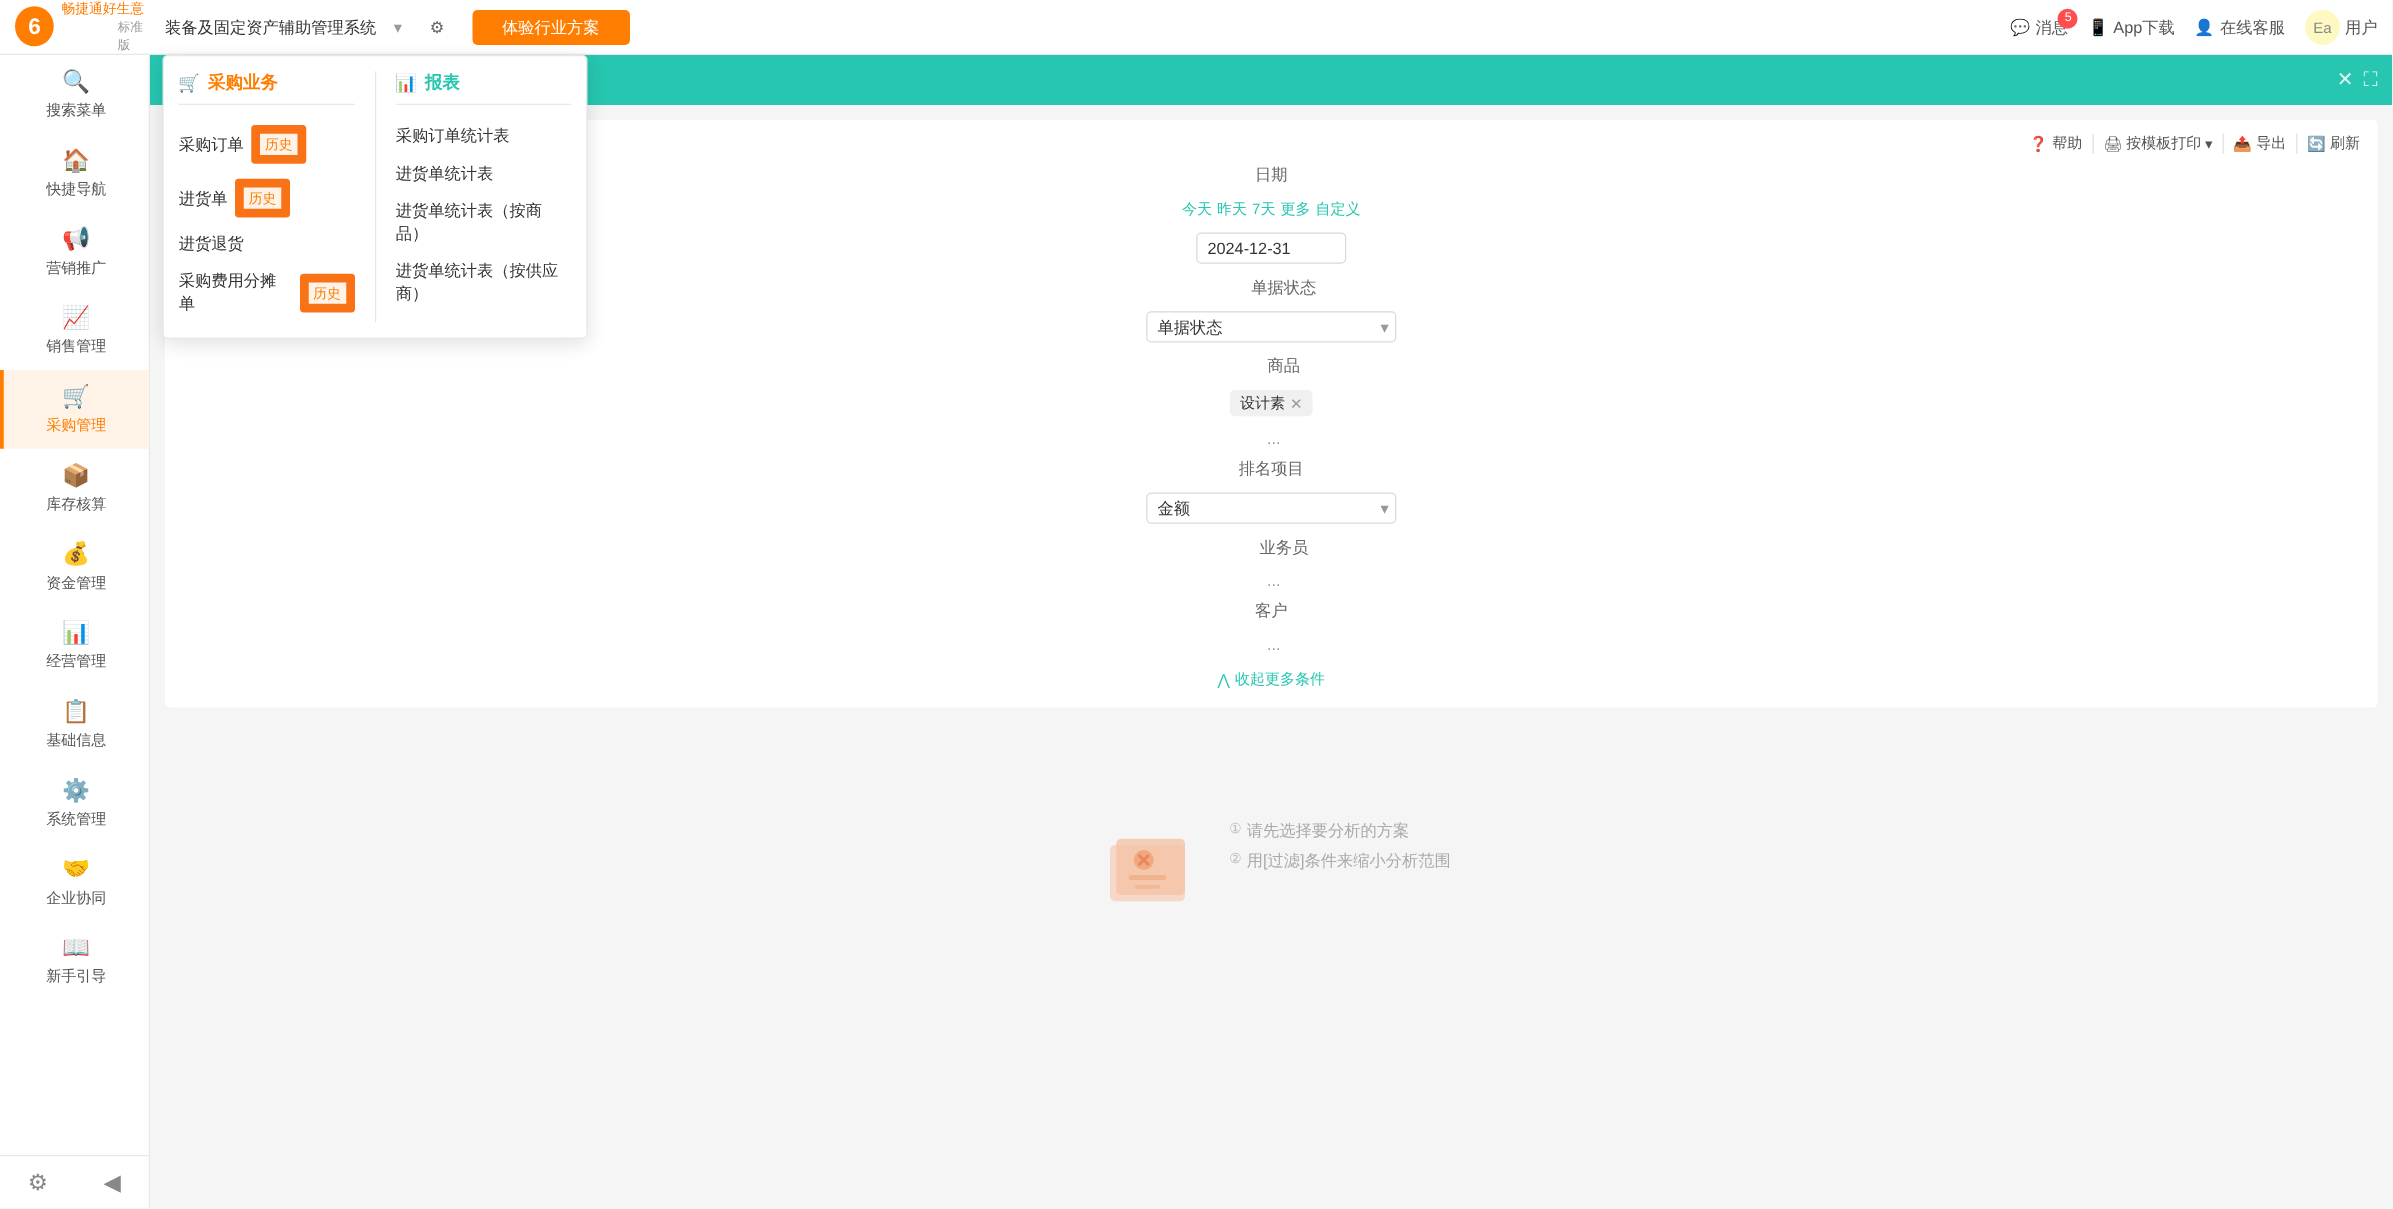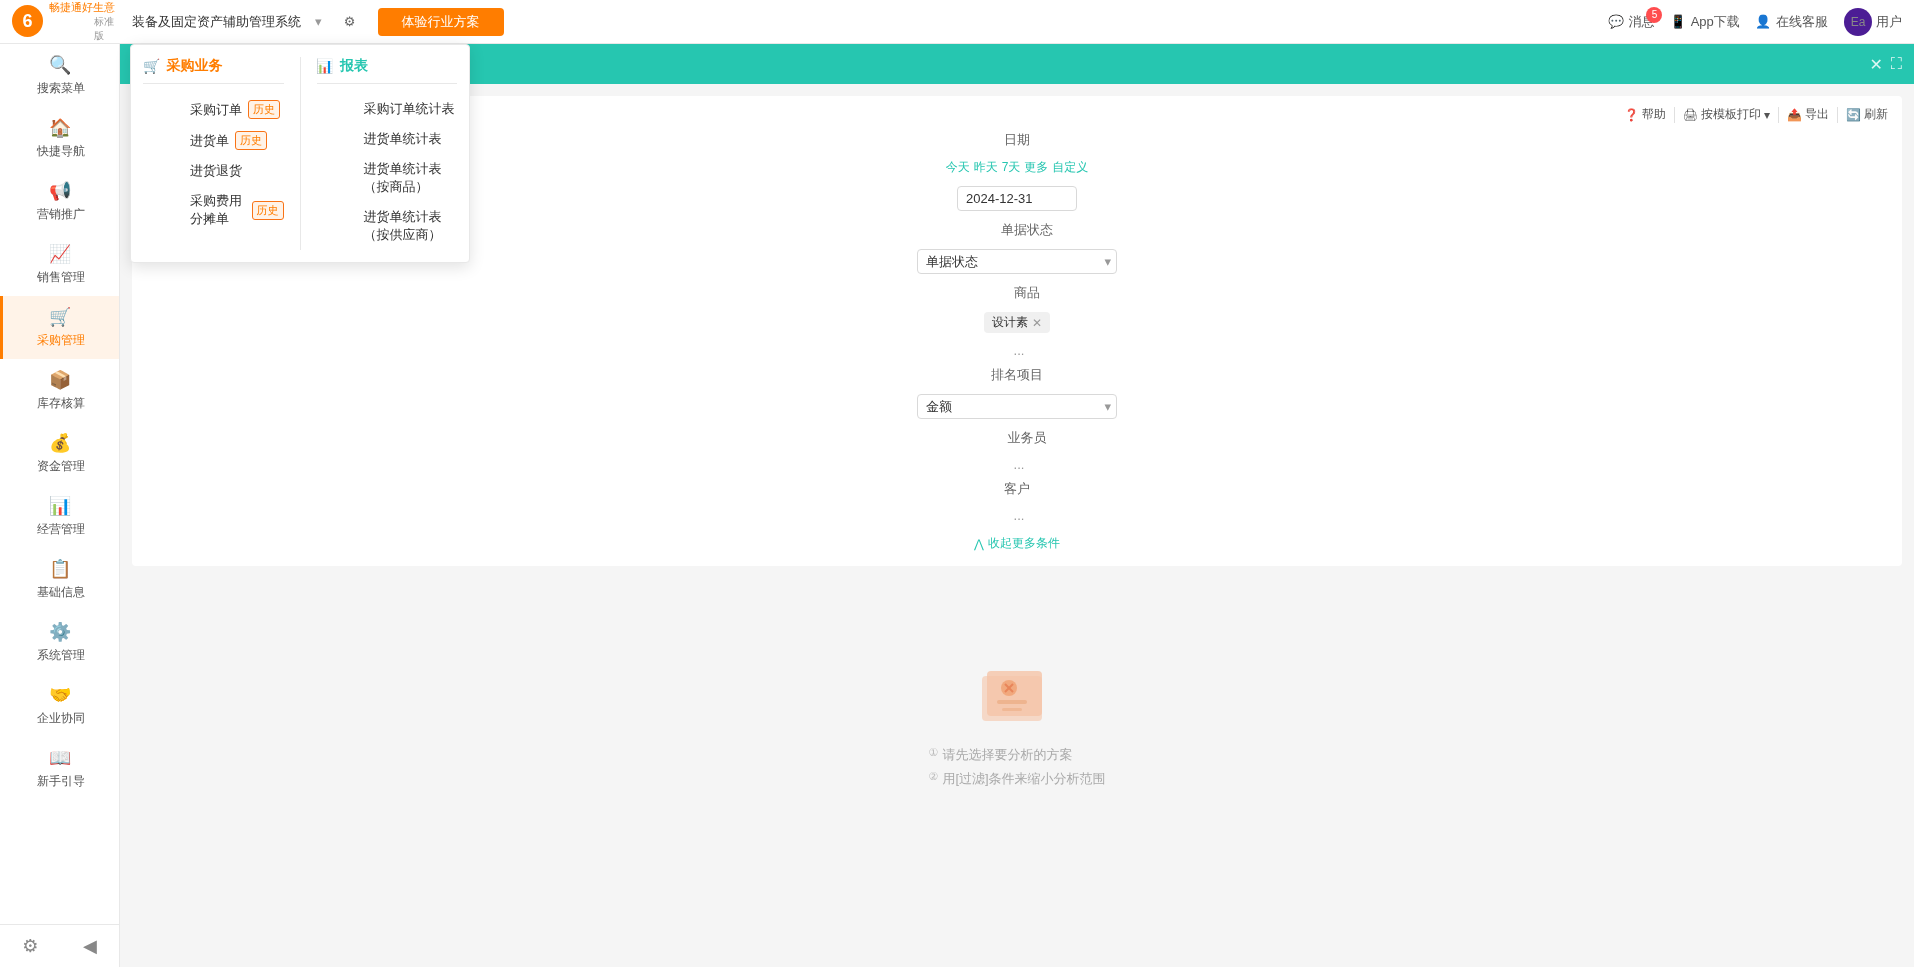--- a/index.html
+++ b/index.html
@@ -11,21 +11,21 @@
     .logo-icon { width: 32px; height: 32px; background: #ff7d00; border-radius: 50%; display: flex; align-items: center; justify-content: center; color: white; font-size: 18px; font-weight: bold; }
     .logo-text { font-size: 11px; color: #ff7d00; line-height: 1.3; }
     .logo-sub { font-size: 10px; color: #999; margin-left: 45px; }
     .system-title { font-size: 13px; color: #333; flex: 0 0 auto; }
     .system-title-arrow { color: #999; margin: 0 4px; }
     .settings-icon { width: 28px; height: 28px; display: flex; align-items: center; justify-content: center; color: #666; cursor: pointer; }
     .industry-btn { background: #ff7d00; color: white; border: none; border-radius: 4px; padding: 5px 24px; font-size: 13px; cursor: pointer; margin-left: 4px; }
     .topbar-right { margin-left: auto; display: flex; align-items: center; gap: 16px; color: #555; font-size: 13px; }
     .topbar-right-item { display: flex; align-items: center; gap: 4px; cursor: pointer; position: relative; }
     .badge { background: #ff4d4f; color: white; border-radius: 10px; font-size: 10px; padding: 0 5px; min-width: 16px; height: 16px; display: flex; align-items: center; justify-content: center; position: absolute; top: -6px; right: -8px; }
-    .avatar { width: 28px; height: 28px; background: #4c1d95; border-radius: 50%; display: flex; align-items: center; justify-content: center; color: #888; font-size: 12px; }
+    .avatar { width: 28px; height: 28px; background: #fef9c3; border-radius: 50%; display: flex; align-items: center; justify-content: center; color: #888; font-size: 12px; }
 
     
     .main-layout { display: flex; flex: 1; overflow: hidden; }
 
     
     .sidebar { width: 120px; background: #fff; border-right: 1px solid #e8e8e8; display: flex; flex-direction: column; flex-shrink: 0; }
     .sidebar-item { display: flex; flex-direction: column; align-items: center; padding: 10px 0; cursor: pointer; color: #555; font-size: 12px; gap: 4px; border-left: 3px solid transparent; }
     .sidebar-item.active { background: #fff3e8; color: #ff7d00; border-left: 3px solid #ff7d00; }
     .sidebar-icon { font-size: 18px; }
     .sidebar-bottom { margin-top: auto; padding: 10px 0; display: flex; justify-content: space-around; border-top: 1px solid #e8e8e8; }
@@ -57,36 +57,36 @@
     .select-wrapper { position: relative; display: inline-flex; align-items: center; }
     .select-wrapper::after { content: '▾'; position: absolute; right: 6px; color: #999; pointer-events: none; }
     .filter-dots { color: #999; cursor: pointer; margin-left: 4px; }
     .filter-collapse { display: flex; align-items: center; justify-content: center; color: #26c6b0; font-size: 12px; cursor: pointer; gap: 4px; padding: 4px 0; }
     .btn-query { background: #ff7d00; color: white; border: none; border-radius: 4px; padding: 6px 20px; font-size: 13px; cursor: pointer; }
     .btn-setting { background: #fff; color: #555; border: 1px solid #d9d9d9; border-radius: 4px; padding: 6px 16px; font-size: 13px; cursor: pointer; }
     .toolbar-btn { background: none; border: none; color: #555; font-size: 12px; cursor: pointer; display: flex; align-items: center; gap: 3px; }
     .toolbar-divider { width: 1px; height: 16px; background: #e0e0e0; }
     
     
-    .empty-state { display: flex; flex-direction: column; align-items: center; justify-content: center; padding: 80px 0; color: #999; font-size: 13px; gap: 10px; }
+    .empty-state { display: flex; flex-direction: row; justify-content: center; padding: 80px 0; color: #999; font-size: 13px; gap: 10px; }
     .empty-icon { width: 100px; height: 80px; position: relative; }
     .empty-text-list { list-style: none; text-align: left; }
     .empty-text-list li { margin-bottom: 6px; padding-left: 14px; position: relative; color: #aaa; font-size: 13px; }
     .empty-text-list li::before { content: '②'; position: absolute; left: 0; color: #bbb; font-size: 11px; }
     .empty-text-list li:first-child::before { content: '①'; }
 
     
     .dropdown-menu { position: absolute; top: 44px; left: 130px; background: #fff; border: 1px solid #e8e8e8; border-radius: 4px; box-shadow: 0 4px 16px rgba(0,0,0,0.12); z-index: 100; width: 340px; padding: 12px 0; }
     .dropdown-cols { display: flex; }
     .dropdown-col { flex: 1; padding: 0 12px; }
     .dropdown-col-header { display: flex; align-items: center; gap: 6px; font-size: 14px; font-weight: 600; color: #ff7d00; margin-bottom: 10px; padding-bottom: 8px; }
     .dropdown-col-header.reports { color: #26c6b0; border-bottom: 1px solid #e8e8e8; }
     .dropdown-col-header.purchase { color: #ff7d00; border-bottom: 1px solid #e8e8e8; }
-    .dropdown-item { display: flex; align-items: center; gap: 6px; padding: 6px 0; font-size: 13px; color: #333; cursor: pointer; margin-left: 47px; }
-    .history-tag { background: #fff3e8; color: #ff7d00; border: 1px solid #f97316; border-radius: 3px; font-size: 11px; padding: 1px 4px; flex-shrink: 0; }
+    .dropdown-item { display: flex; align-items: center; gap: 6px; padding: 6px 0; font-size: 13px; color: #333; cursor: pointer; }
+    .history-tag { background: #fff3e8; color: #ff7d00; border: 7px solid #f97316; border-radius: 3px; font-size: 11px; padding: 1px 4px; flex-shrink: 0; }
     .divider-v { width: 1px; background: #e8e8e8; margin: 0 4px; }
   </style>
 </head>
 <body>
 
 <div class="topbar">
   <div class="logo-area">
     <div class="logo-icon">6</div>
     <div>
       <div class="logo-text">畅捷通好生意</div>

